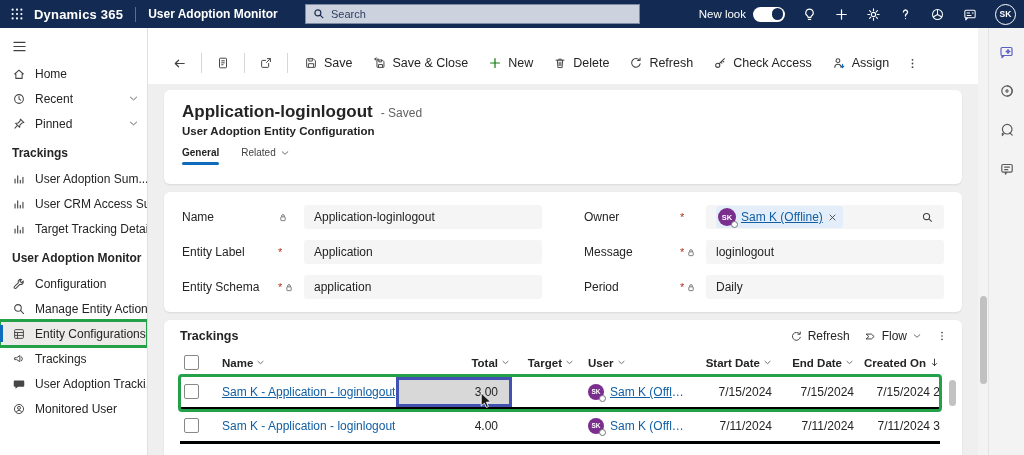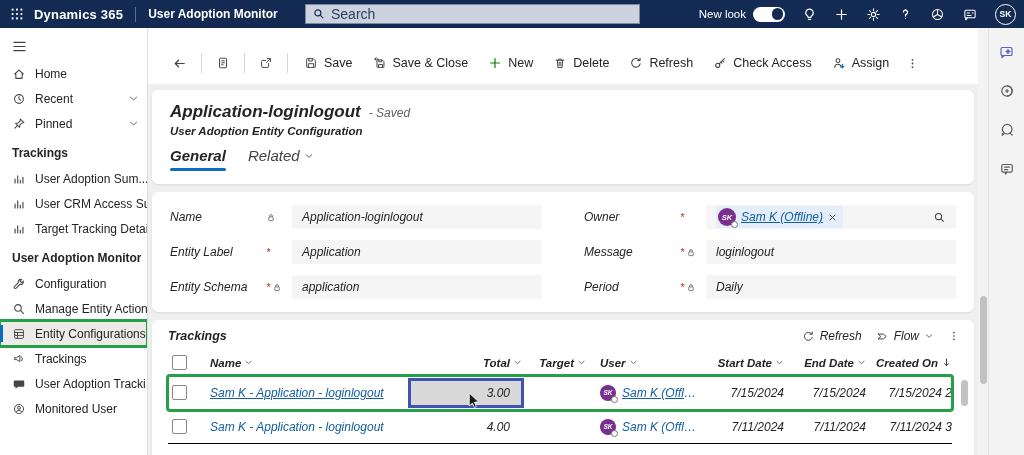--- a/index.html
+++ b/index.html
@@ -8,21 +8,21 @@
   .icon svg{ display:block; }
 
   
   .topbar{ position:relative; height:28px; background:#132B52; display:flex; align-items:center; color:#fff; }
   .tb-waffle{ width:34px; display:flex; justify-content:center; cursor:pointer; }
   .tb-brand{ font-size:13px; font-weight:bold; letter-spacing:.2px; margin-right:12px; white-space:nowrap; }
   .tb-divider{ width:1px; height:15px; background:#5c6d8f; margin-right:12px; }
   .tb-app{ font-size:12px; font-weight:600; white-space:nowrap; }
   .tb-search{ position:absolute; left:305px; top:4px; width:335px; height:20px; background:#ccd2de;
     border:1px solid #7d89a3; display:flex; align-items:center; padding:0 7px; gap:6px; }
-  .tb-search input{ border:none; outline:none; background:transparent; font-size:14px; color:#1d3054; width:100%;
+  .tb-search input{ border:none; outline:none; background:transparent; font-size:11px; color:#1d3054; width:100%;
     font-family:"Liberation Sans",sans-serif; }
   .tb-search input::placeholder{ color:#2a3e63; }
   .tb-right{ position:absolute; right:8px; top:0; height:28px; display:flex; align-items:center; gap:17px; }
   .newlook{ display:flex; align-items:center; gap:7px; font-size:11.5px; }
   .toggle{ width:32px; height:15px; background:#fff; border-radius:8px; position:relative; cursor:pointer; }
   .toggle .knob{ position:absolute; right:2px; top:1.8px; width:11.5px; height:11.5px; border-radius:50%; background:#132B52; }
   .tb-ic{ cursor:pointer; display:flex; }
   .tb-avatar{ width:21px; height:21px; border:1.5px solid #fff; border-radius:50%; display:flex; align-items:center;
     justify-content:center; font-size:8.5px; font-weight:bold; cursor:pointer; }
 
@@ -40,31 +40,31 @@
   .nav-item.selected::before{ content:""; position:absolute; left:0; top:4px; bottom:4px; width:2.5px; background:#0F6CBD; }
   .nav-item.ann-green{ outline:3px solid #24A148; outline-offset:-1px; }
 
   
   .main{ flex:1; display:flex; flex-direction:column; background:#efefef; min-width:0; }
   .cmdbar{ height:56px; background:#fff; display:flex; align-items:center; padding:14px 14px 0 18px; gap:4px; }
   .cmd{ display:flex; align-items:center; gap:6px; font-size:12.5px; color:#242424; padding:5px 8px; border-radius:4px;
     cursor:pointer; white-space:nowrap; }
   .cmd .cicon{ color:#424242; display:flex; }
   .cmd-sep{ width:1px; height:20px; background:#d6d6d6; margin:0 4px; }
-  .content{ flex:1; padding:6px 4px 0; overflow:hidden;font-style:italic; }
+  .content{ flex:1; padding:6px 16px 0; overflow:hidden; }
   .card{ background:#fff; border-radius:6px; box-shadow:0 1px 2px rgba(0,0,0,.09); }
 
   
   .hdr-card{ padding:12px 18px 0; height:94px; margin-bottom:8px; }
   .rec-title-row{ display:flex; align-items:baseline; gap:8px; }
   .rec-title{ font-size:17px; font-weight:bold; color:#242424; }
   .rec-status{ font-size:12px; color:#616161; }
   .rec-entity{ font-size:11.5px; font-weight:bold; margin-top:3px; }
   .tabs{ display:flex; gap:22px; margin-top:10px; }
-  .tab{ font-size:15px; padding-bottom:7px; cursor:pointer; display:flex; align-items:center; gap:4px; color:#424242; }
+  .tab{ font-size:10px; padding-bottom:7px; cursor:pointer; display:flex; align-items:center; gap:4px; color:#424242; }
   .tab.active{ font-weight:bold; color:#242424; position:relative; }
   .tab.active::after{ content:""; position:absolute; left:0; right:0; bottom:0; height:3px; border-radius:2px; background:#0F6CBD; }
   .tab .chev{ color:#616161; display:flex; }
 
   
   .form-card{ height:120px; margin-bottom:8px; padding:13px 18px; display:grid;
     grid-template-columns:1fr 1fr; column-gap:42px; row-gap:11px; align-content:start; }
   .field{ display:flex; align-items:center; height:24px; }
   .f-label{ width:96px; flex:none; font-size:12px; color:#242424; }
   .f-marks{ width:26px; flex:none; display:flex; align-items:center; gap:2px; }
@@ -96,21 +96,21 @@
   .col .chev{ color:#616161; display:flex; }
   .c-check{ width:42px; flex:none; display:flex; justify-content:flex-start; padding-left:4px; }
   .c-name{ flex:1; min-width:0; }
   .c-total{ width:112px; flex:none; justify-content:flex-end; }
   .c-target{ width:64px; flex:none; justify-content:flex-end; }
   .c-user{ width:112px; flex:none; padding-left:14px; }
   .c-date1{ width:86px; flex:none; justify-content:flex-end; }
   .c-date2{ width:82px; flex:none; justify-content:flex-end; }
   .c-created{ width:86px; flex:none; justify-content:flex-end; overflow:hidden; white-space:nowrap; }
   .checkbox{ width:15px; height:15px; border:1px solid #8a8886; border-radius:2px; background:#fff; cursor:pointer; }
-  .g-row{ height:34px; display:flex; font-size:12px; border-bottom:1px solid #000000; position:relative; }
+  .g-row{ height:34px; display:flex; font-size:12px; border-bottom:3px solid #000000; position:relative; }
   .g-row .link{ color:#115EA3; cursor:pointer; text-decoration:none; overflow:hidden; white-space:nowrap; text-overflow:ellipsis; }
   .g-row.hovered .link{ text-decoration:underline; }
   .g-row.ann-green{ outline:3px solid #24A148; outline-offset:-1px; border-radius:2px; }
   .user-cell{ display:flex; align-items:center; gap:6px; min-width:0; }
   .avatar.sm{ width:16px; height:16px; font-size:6.5px; }
   .total-box{ width:100%; height:26px; background:#d8d8d8; outline:3px solid #4152B3; outline-offset:-1px;
     display:flex; align-items:center; justify-content:flex-end; padding-right:12px; }
   .cursor-arrow{ position:absolute; left:300px; top:16px; z-index:5; }
   .grid-scroll-thumb{ position:absolute; right:6px; top:30px; width:7px; height:26px; background:#c2c2c2; border-radius:4px; }
 

